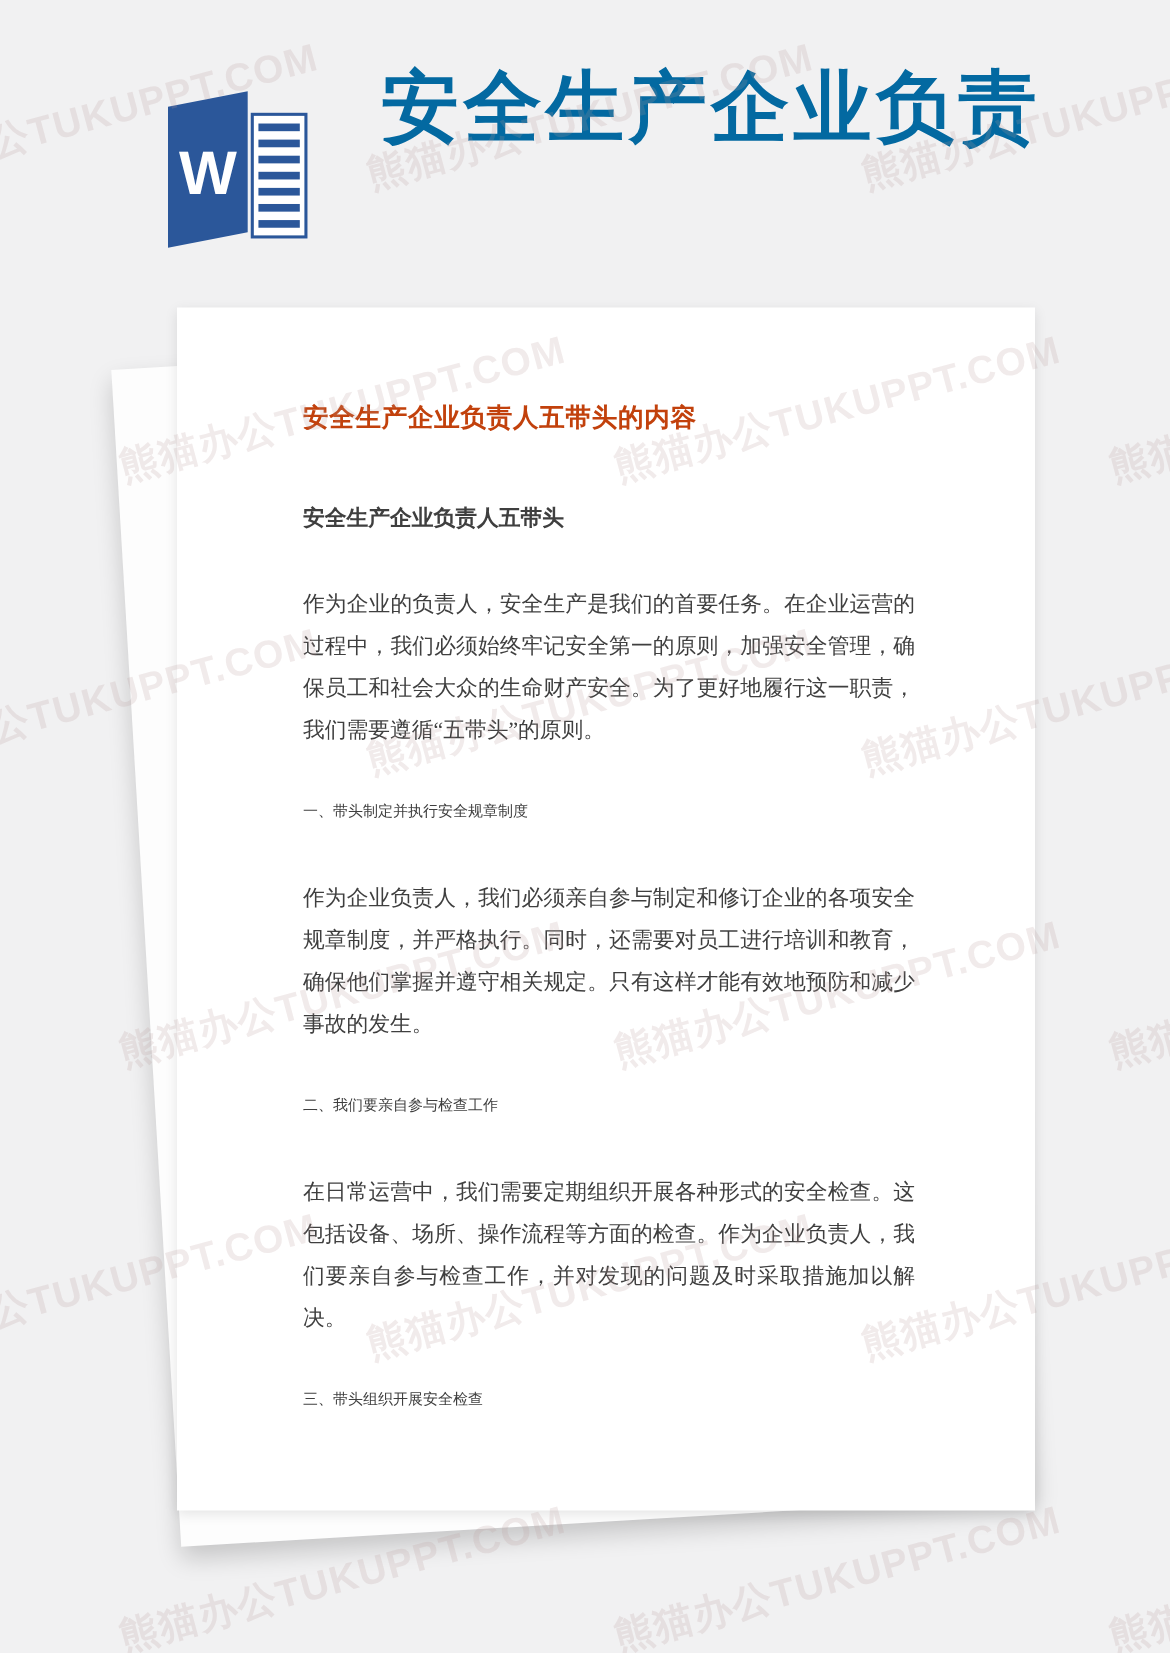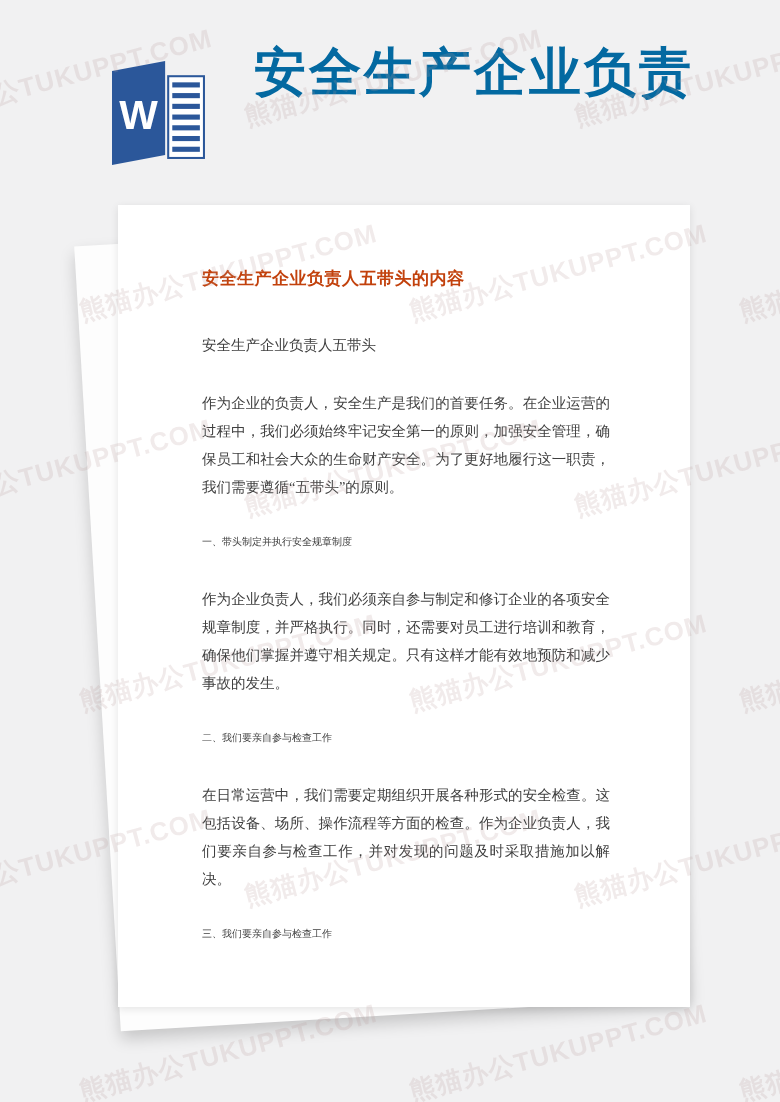--- a/index.html
+++ b/index.html
@@ -44,20 +44,21 @@
   }
   .doc-title{
     font-size:17px;font-weight:700;color:#c2410c;
     text-align:left;
     margin:0 0 46px 0;
     letter-spacing:0.5px;
   }
   .doc-sub{
     font-size:14.5px;
     margin:0 0 34px 0;
+    font-weight:bold;
   }
   .doc-para{
     font-size:14.5px;line-height:28px;
     text-align:justify;
     margin:0 0 30px 0;
     font-family:Liberation Serif, serif;
   }
   .doc-heading{
     font-size:10px;line-height:22px;
     margin:0 0 32px 0;
@@ -111,21 +112,21 @@
   <div class="front-page">
     <div class="page-inner">
       <p class="doc-title">安全生产企业负责人五带头的内容</p>
       <p class="doc-sub">安全生产企业负责人五带头</p>
       <div id="doc-body">
           <p class="doc-para">作为企业的负责人，安全生产是我们的首要任务。在企业运营的过程中，我们必须始终牢记安全第一的原则，加强安全管理，确保员工和社会大众的生命财产安全。为了更好地履行这一职责，我们需要遵循“五带头”的原则。</p>
           <p class="doc-heading">一、带头制定并执行安全规章制度</p>
           <p class="doc-para">作为企业负责人，我们必须亲自参与制定和修订企业的各项安全规章制度，并严格执行。同时，还需要对员工进行培训和教育，确保他们掌握并遵守相关规定。只有这样才能有效地预防和减少事故的发生。</p>
           <p class="doc-heading">二、我们要亲自参与检查工作</p>
           <p class="doc-para">在日常运营中，我们需要定期组织开展各种形式的安全检查。这包括设备、场所、操作流程等方面的检查。作为企业负责人，我们要亲自参与检查工作，并对发现的问题及时采取措施加以解决。</p>
-          <p class="doc-heading">三、我们要亲自参与检查工作</p>
+          <p class="doc-heading">三、带头组织开展安全检查</p>
         </div>
     </div>
   </div>
 
   <div class="watermark-layer" id="watermark-layer">
       <span class="wm" style="left: -90px; top: 60px;">熊猫办公TUKUPPT.COM</span>
       <span class="wm" style="left: 240px; top: 60px;">熊猫办公TUKUPPT.COM</span>
       <span class="wm" style="left: 570px; top: 60px;">熊猫办公TUKUPPT.COM</span>
       <span class="wm" style="left: 75px; top: 255px;">熊猫办公TUKUPPT.COM</span>
       <span class="wm" style="left: 405px; top: 255px;">熊猫办公TUKUPPT.COM</span>

